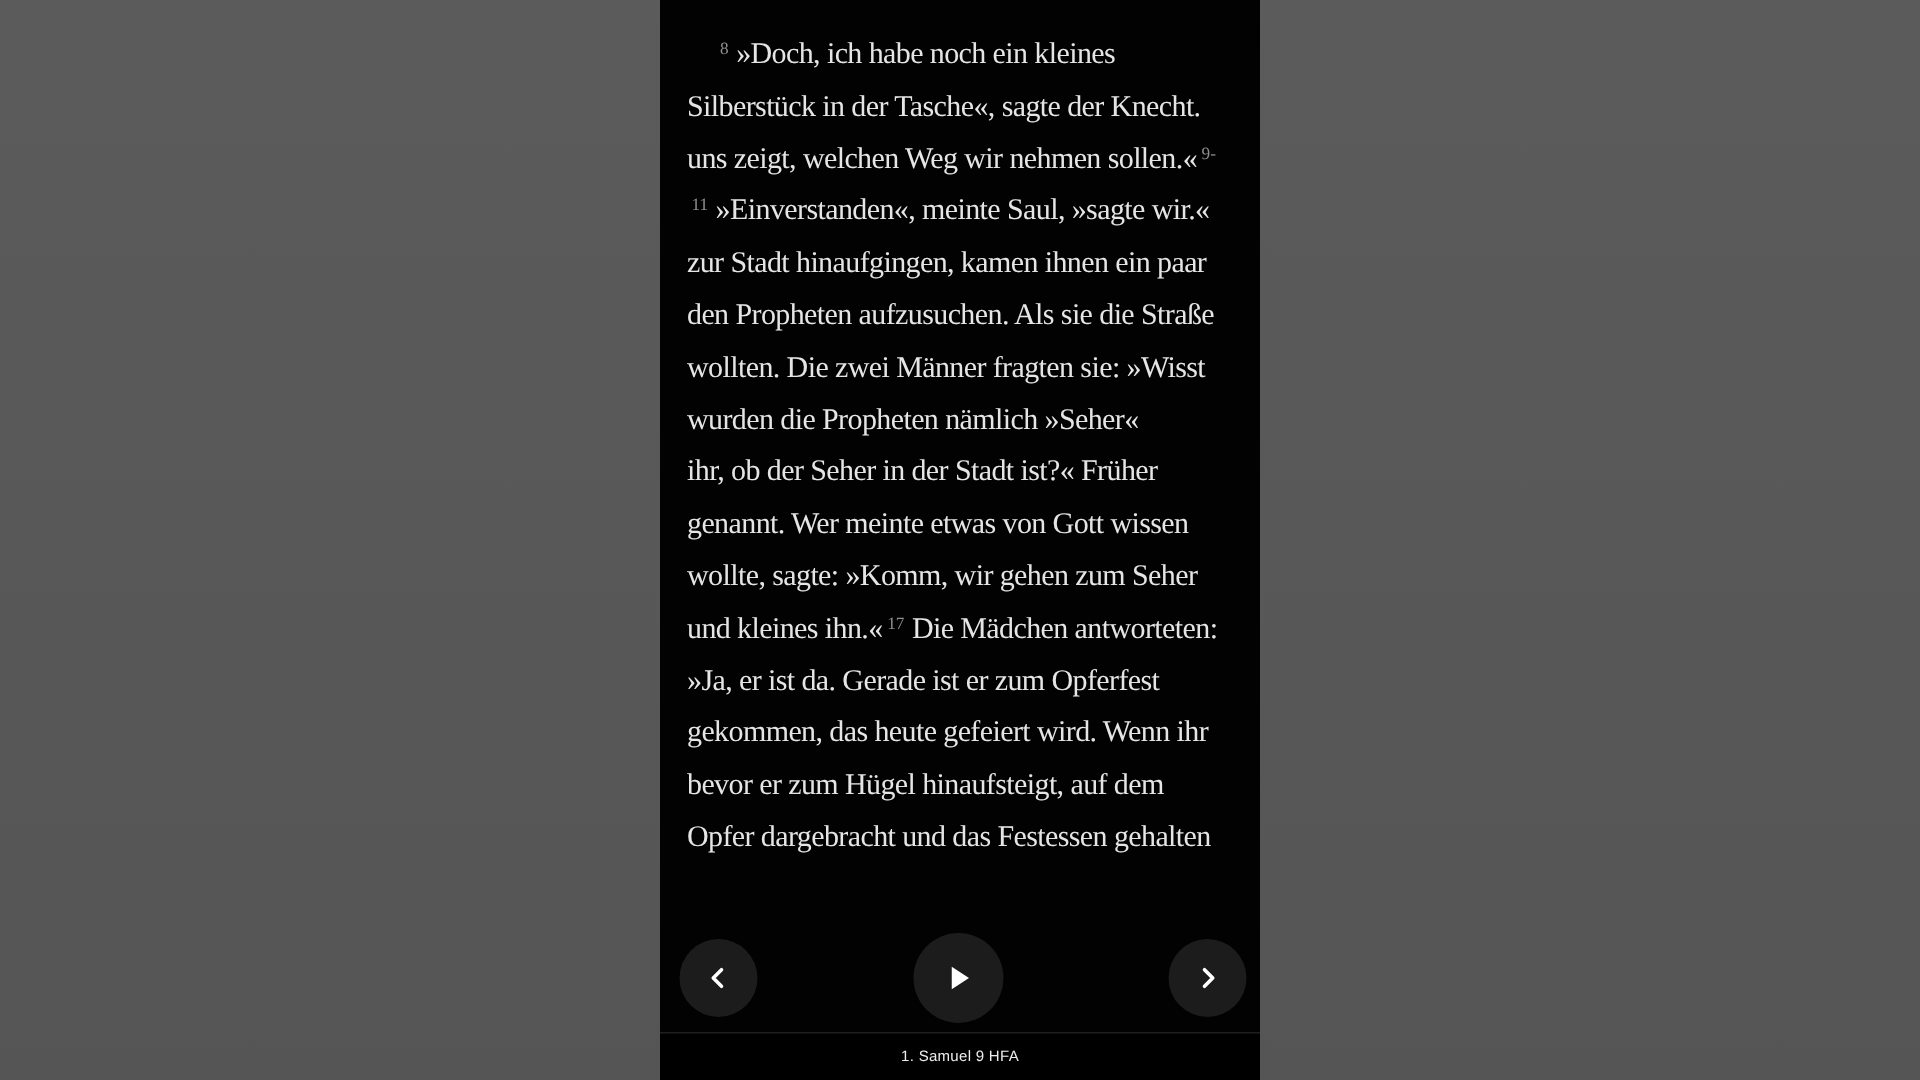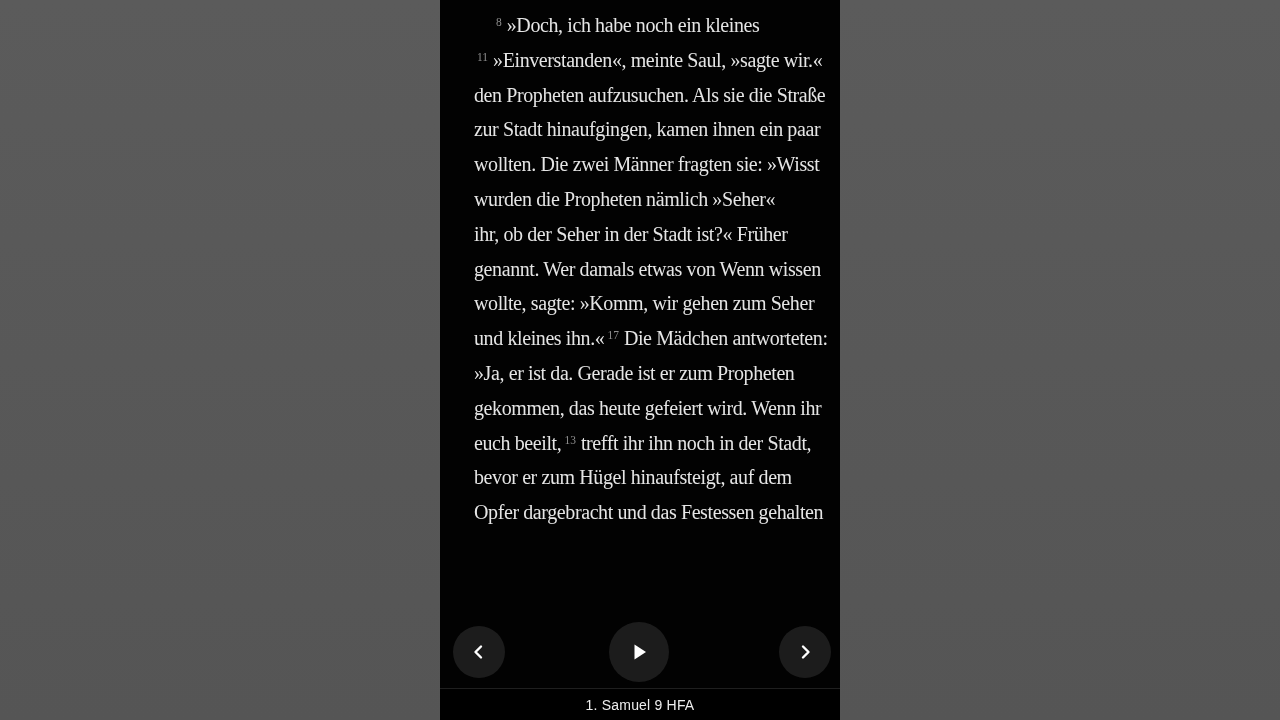--- a/index.html
+++ b/index.html
@@ -19,28 +19,27 @@
   .letterbox.left  { left: 0; width: 440px; }
   .letterbox.right { left: 840px; width: 440px; }
 
   .reader {
     position: absolute; left: 440px; top: 0;
     width: 400px; height: 720px;
     background: #020202; overflow: hidden;
   }
 
   .verse-text {
-    position: absolute; left: 18px; top: 8px; width: 382px;
+    position: absolute; left: 18px; top: 19px; width: 382px;
     font-family: "Liberation Serif", "DejaVu Serif", serif;
     font-size: 20px; line-height: 34.8px;
     letter-spacing: -0.4px;
     color: #e5e5e5;
     white-space: nowrap;
     z-index: 1;
-    margin-left: 16px;
   }
   .vline { height: 34.8px; }
   .vline.indent { padding-left: 19px; }
   .vnum {
     font-size: 11.5px; color: #8f8f8f;
     position: relative; top: -6px;
     margin: 0 5px 0 3px;
     letter-spacing: 0;
     font-family: "Liberation Serif", "DejaVu Serif", serif;
   }
@@ -60,46 +59,47 @@
   .ref-bar {
     position: absolute; left: 0; right: 0; bottom: 0;
     height: 31px; z-index: 3;
     background: #000000;
     border-top: 1px solid #1f1f1f;
     display: flex; align-items: center; justify-content: center;
     cursor: pointer;
   }
   .ref-bar span {
     font-family: "Liberation Sans", sans-serif;
-    font-size: 14px; color: #ededed; letter-spacing: 0.2px;
+    font-size: 10px; color: #ededed; letter-spacing: 0.2px;
   }
 </style>
 </head>
 <body>
 
 <div class="stage">
 
   <div class="letterbox left"></div>
 
   <div class="reader">
 
     <div class="verse-text">
         <div class="vline indent"><span class="vnum">8</span><span class="vtext">»Doch, ich habe noch ein kleines</span></div>
+        <div class="vline"><span class="vtext">Silberstück in der Tasche«, sagte der Knecht.</span></div>
+        <div class="vline"><span class="vtext">uns zeigt, welchen Weg wir nehmen sollen.«</span><span class="vnum">9-</span></div>
         <div class="vline"><span class="vnum">11</span><span class="vtext">»Einverstanden«, meinte Saul, »sagte wir.«</span></div>
+        <div class="vline"><span class="vtext">zur Stadt hinaufgingen, kamen ihnen ein paar</span></div>
         <div class="vline"><span class="vtext">den Propheten aufzusuchen. Als sie die Straße</span></div>
-        <div class="vline"><span class="vtext">zur Stadt hinaufgingen, kamen ihnen ein paar</span></div>
         <div class="vline"><span class="vtext">wollten. Die zwei Männer fragten sie: »Wisst</span></div>
         <div class="vline"><span class="vtext">wurden die Propheten nämlich »Seher«</span></div>
         <div class="vline"><span class="vtext">ihr, ob der Seher in der Stadt ist?« Früher</span></div>
-        <div class="vline"><span class="vtext">genannt. Wer damals etwas von Wenn wissen</span></div>
+        <div class="vline"><span class="vtext">genannt. Wer meinte etwas von Gott wissen</span></div>
         <div class="vline"><span class="vtext">wollte, sagte: »Komm, wir gehen zum Seher</span></div>
         <div class="vline"><span class="vtext">und kleines ihn.«</span><span class="vnum">17</span><span class="vtext">Die Mädchen antworteten:</span></div>
-        <div class="vline"><span class="vtext">»Ja, er ist da. Gerade ist er zum Propheten</span></div>
+        <div class="vline"><span class="vtext">»Ja, er ist da. Gerade ist er zum Opferfest</span></div>
         <div class="vline"><span class="vtext">gekommen, das heute gefeiert wird. Wenn ihr</span></div>
-        <div class="vline"><span class="vtext">euch beeilt,</span><span class="vnum">13</span><span class="vtext">trefft ihr ihn noch in der Stadt,</span></div>
         <div class="vline"><span class="vtext">bevor er zum Hügel hinaufsteigt, auf dem</span></div>
         <div class="vline"><span class="vtext">Opfer dargebracht und das Festessen gehalten</span></div>
       </div>
 
     <div class="circle-btn btn-prev">
       <span>
         <svg width="18" height="18" viewBox="0 0 18 18">
           <polyline points="11,3.5 5.5,9 11,14.5" fill="none" stroke="#ffffff" stroke-width="2.4" stroke-linecap="round" stroke-linejoin="round"></polyline>
         </svg>
       </span>

